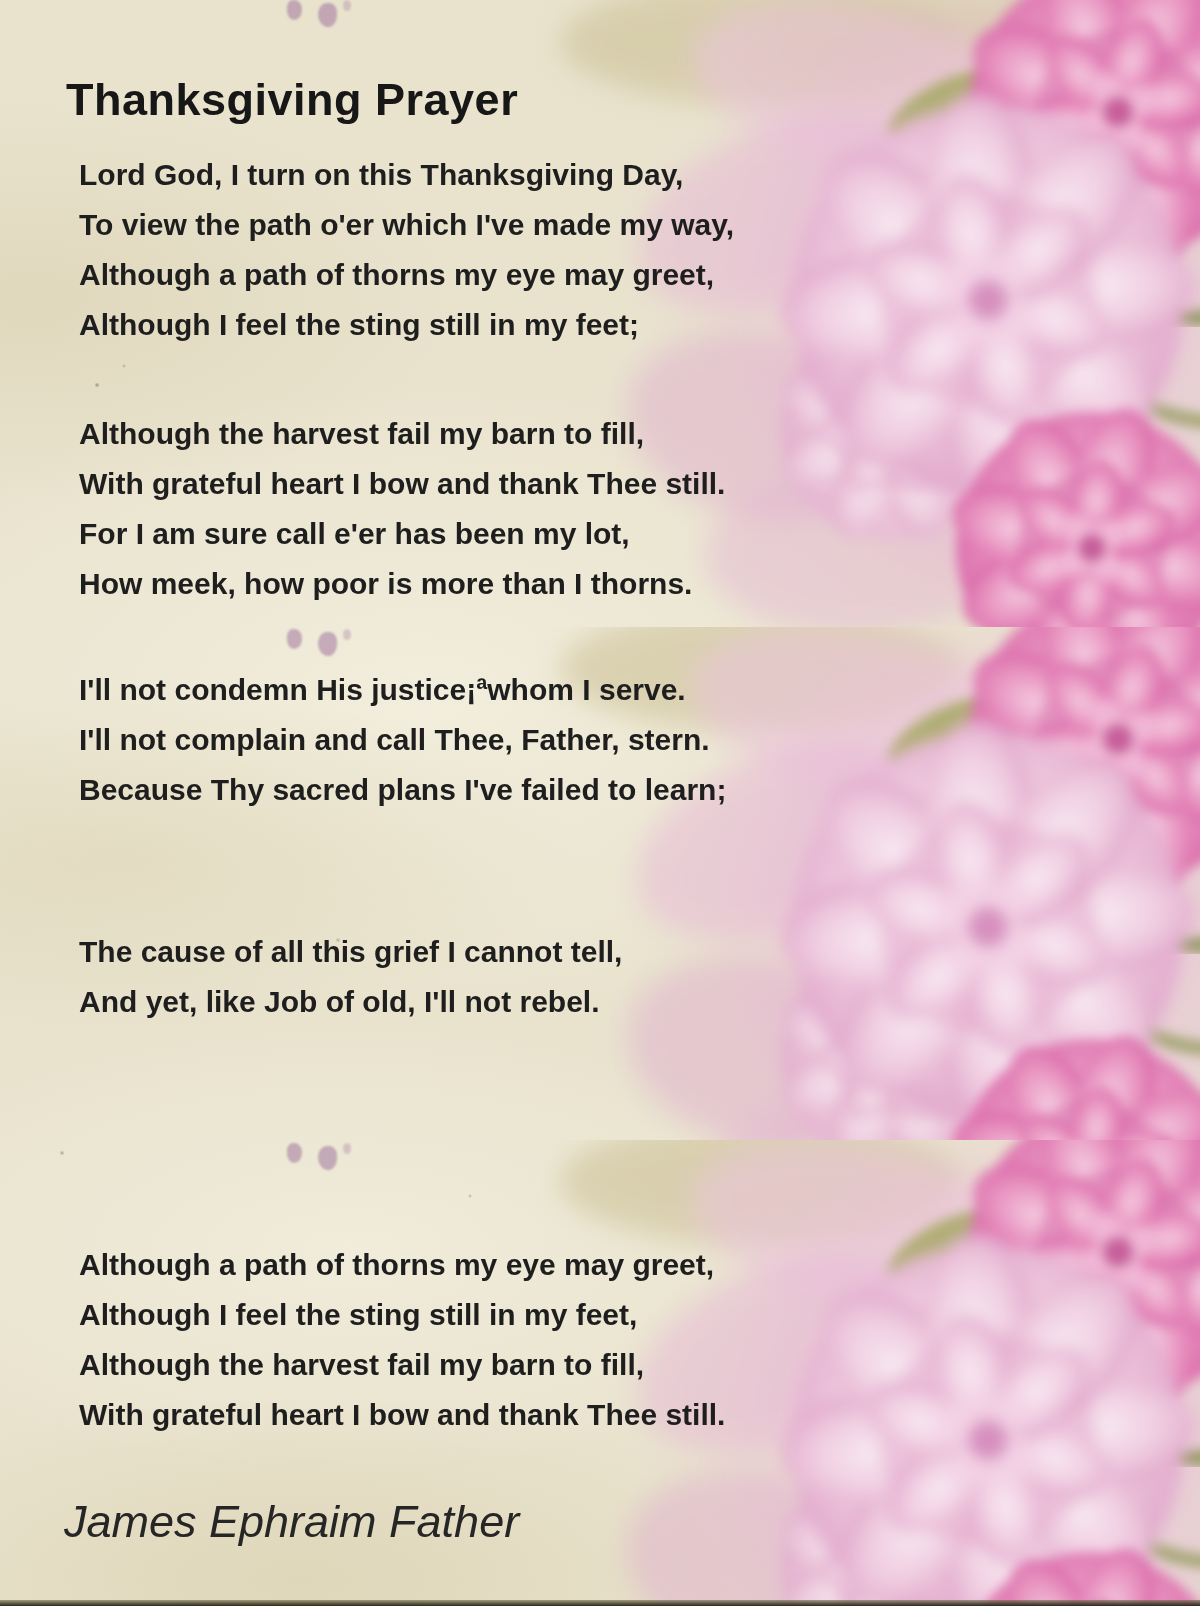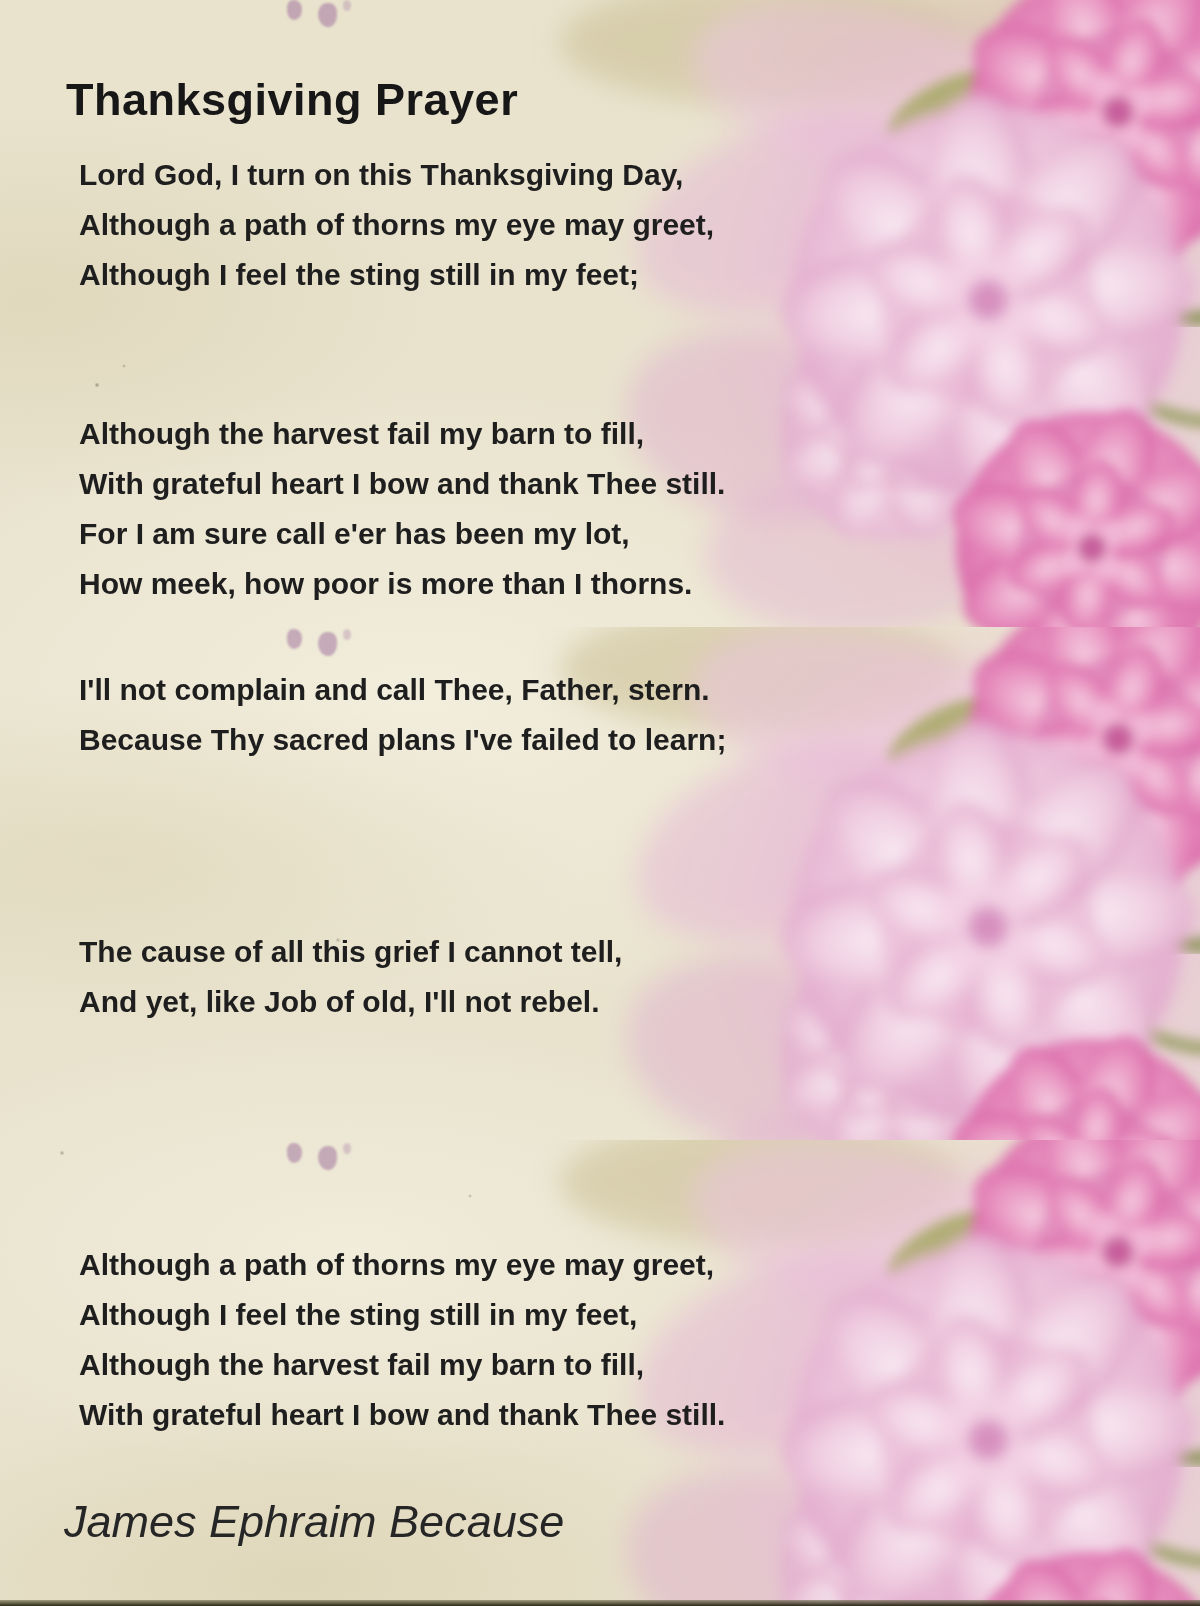--- a/index.html
+++ b/index.html
@@ -209,45 +209,47 @@
       <span class="s1"></span>
       <span class="s2"></span>
       <span class="s3"></span>
     </div>
 
   <div class="text-layer">
     <h1 class="page-title">Thanksgiving Prayer</h1>
 
     <div class="stanza stanza-1">
       <div class="line">Lord God, I turn on this Thanksgiving Day,</div>
+      <div class="line">To view the path o'er which I've made my way,</div>
       <div class="line">Although a path of thorns my eye may greet,</div>
       <div class="line">Although I feel the sting still in my feet;</div>
     </div>
 
     <div class="stanza stanza-2">
       <div class="line">Although the harvest fail my barn to fill,</div>
       <div class="line">With grateful heart I bow and thank Thee still.</div>
       <div class="line">For I am sure call e'er has been my lot,</div>
       <div class="line">How meek, how poor is more than I thorns.</div>
     </div>
 
     <div class="stanza stanza-3">
+      <div class="line">I'll not condemn His justice¡ªwhom I serve.</div>
       <div class="line">I'll not complain and call Thee, Father, stern.</div>
       <div class="line">Because Thy sacred plans I've failed to learn;</div>
     </div>
 
     <div class="stanza stanza-4">
       <div class="line">The cause of all this grief I cannot tell,</div>
       <div class="line">And yet, like Job of old, I'll not rebel.</div>
     </div>
 
     <div class="stanza stanza-5">
       <div class="line">Although a path of thorns my eye may greet,</div>
       <div class="line">Although I feel the sting still in my feet,</div>
       <div class="line">Although the harvest fail my barn to fill,</div>
       <div class="line">With grateful heart I bow and thank Thee still.</div>
     </div>
 
-    <div class="author">James Ephraim Because</div>
+    <div class="author">James Ephraim Father</div>
   </div>
 
   <div class="bottom-edge"></div>
 </div>
 
 </body></html>

